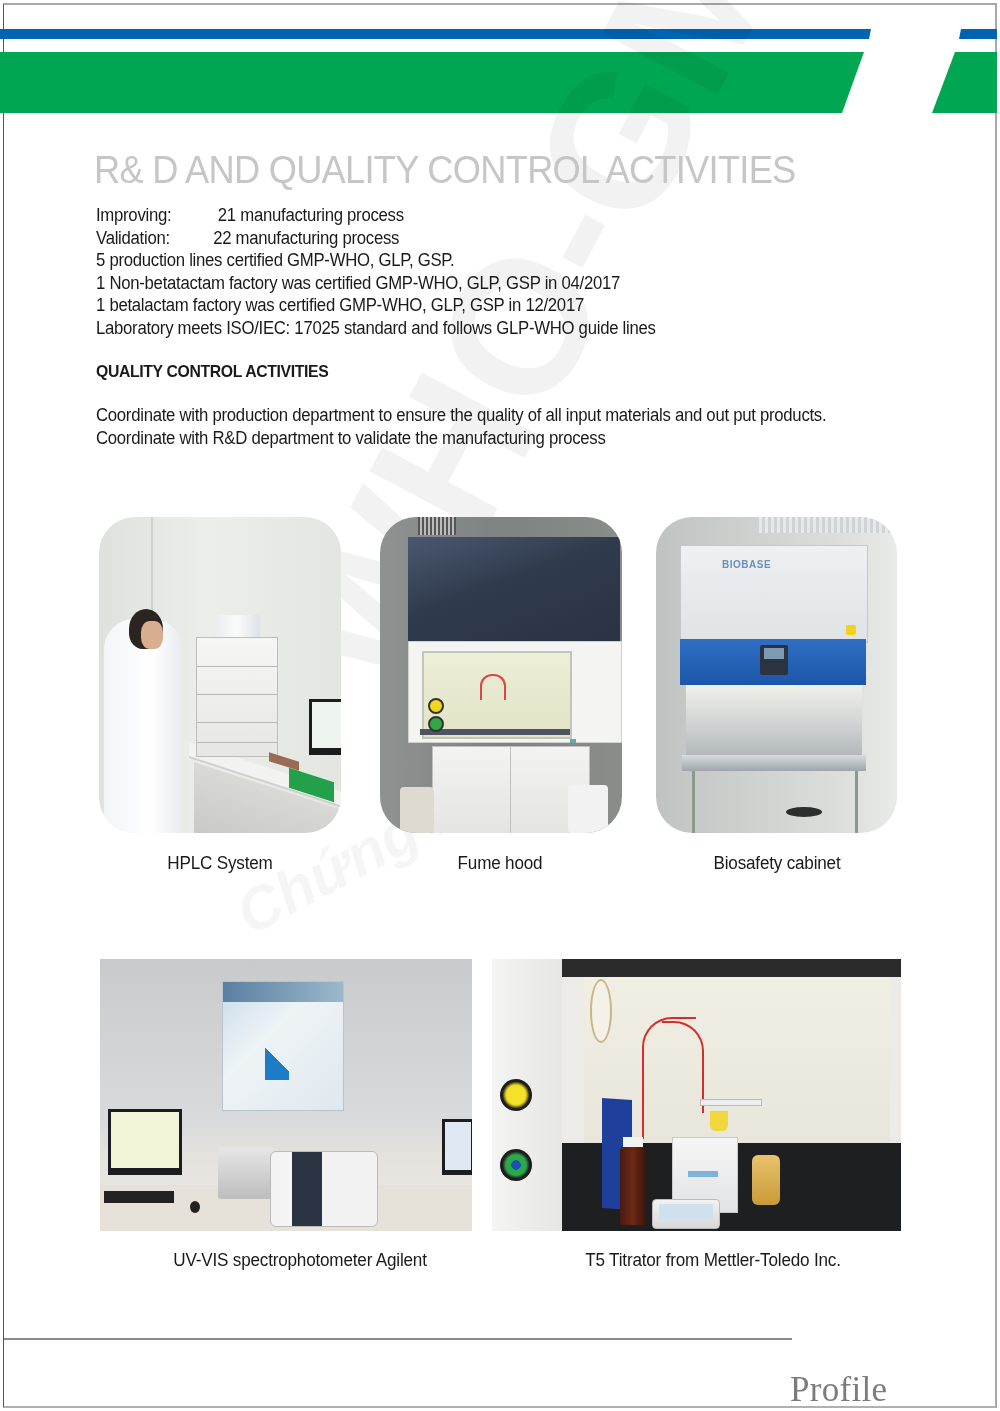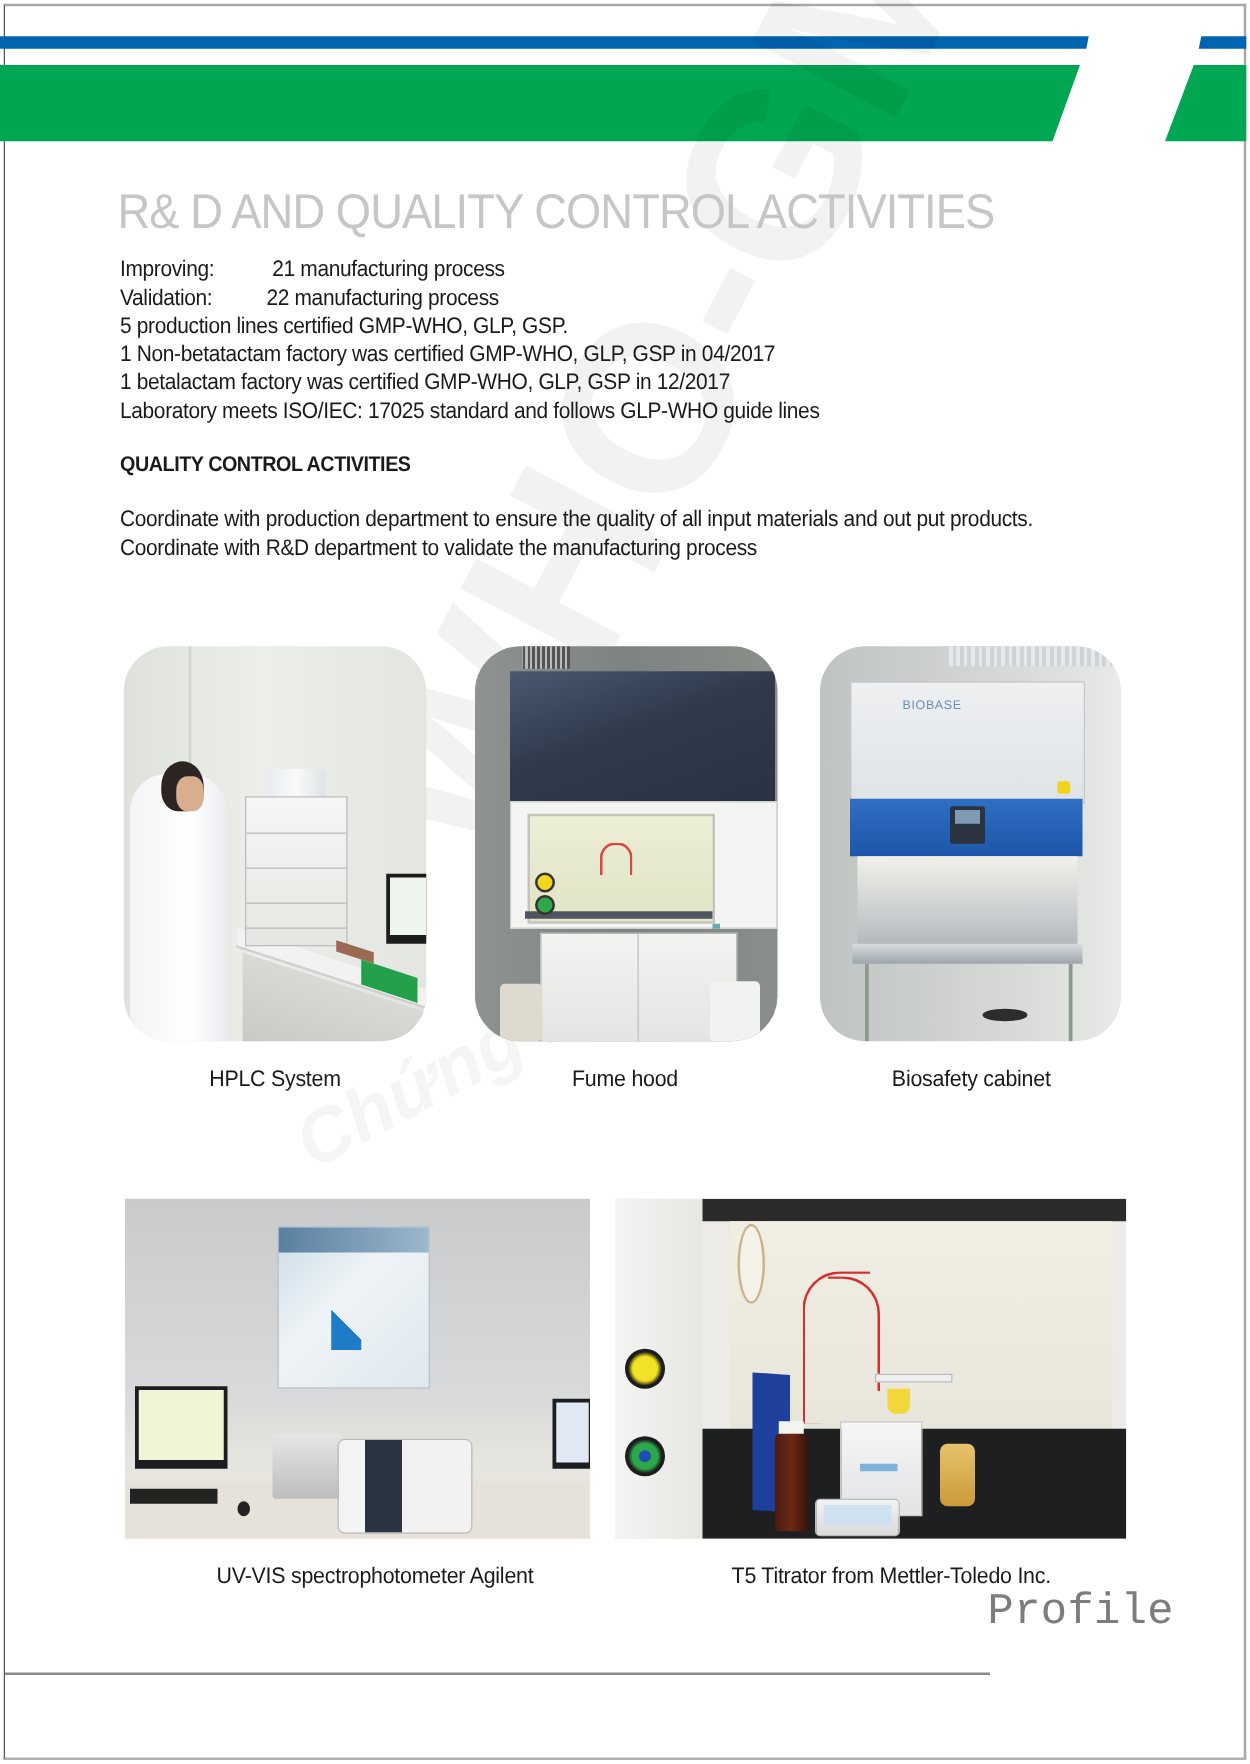--- a/index.html
+++ b/index.html
@@ -57,21 +57,21 @@
   .fume .base { position: absolute; left: 52px; top: 229px; width: 156px; height: 87px; background: linear-gradient(#f3f3f1, #e4e4e2); border: 1px solid #bfbfbf; }
   .fume .base i { position: absolute; left: 77px; top: 0; width: 1px; height: 87px; background: #bfbfbf; }
   .fume .can1 { position: absolute; left: 20px; top: 270px; width: 34px; height: 46px; background: #dedad0; border-radius: 4px; }
   .fume .can2 { position: absolute; left: 188px; top: 268px; width: 40px; height: 48px; background: #f2f2f2; border-radius: 4px; }
   .fume .lbl { position: absolute; left: 190px; top: 222px; width: 6px; height: 4px; background: #6aa; }
 
   
   .bio { left: 656px; top: 517px; width: 241px; height: 316px; background: linear-gradient(90deg, #bfc3c1 0%, #dde0dd 80%, #e9ebe9 100%); }
   .bio .ceiling { position: absolute; left: 100px; top: 0; width: 141px; height: 16px; background: repeating-linear-gradient(90deg, #cfd3d5 0 3px, #e6e9ea 3px 6px); }
   .bio .body { position: absolute; left: 24px; top: 28px; width: 186px; height: 96px; background: linear-gradient(#eef0f2, #dfe3e6); border: 1px solid #c4c8cb; }
-  .bio .brand { position: absolute; left: 66px; top: 42px; font-size: 10px; color: #6b8fb5; letter-spacing: 0.5px; font-weight: normal; }
+  .bio .brand { position: absolute; left: 66px; top: 42px; font-size: 10px; color: #6b8fb5; letter-spacing: 0.5px; font-weight: bold; }
   .bio .blue { position: absolute; left: 24px; top: 122px; width: 186px; height: 46px; background: linear-gradient(#2e6fc4, #1c56a8); }
   .bio .panel { position: absolute; left: 104px; top: 128px; width: 28px; height: 30px; background: #2c3340; border-radius: 2px; }
   .bio .panel .lcd { position: absolute; left: 4px; top: 3px; width: 20px; height: 11px; background: #7f9bb3; }
   .bio .hazard { position: absolute; left: 190px; top: 108px; width: 10px; height: 10px; background: #f3d21b; border-radius: 2px; }
   .bio .work { position: absolute; left: 30px; top: 168px; width: 176px; height: 78px; background: linear-gradient(#f1f1ea, #c9cdcf 60%, #aab1b5); }
   .bio .tray { position: absolute; left: 26px; top: 238px; width: 184px; height: 16px; background: linear-gradient(#d8dcdf, #9ea6ab); }
   .bio .legs { position: absolute; left: 36px; top: 254px; width: 160px; height: 62px; border-left: 3px solid #8b9a8c; border-right: 3px solid #8b9a8c; }
   .bio .stool { position: absolute; left: 130px; top: 290px; width: 36px; height: 10px; border-radius: 50%; background: #2d2d2d; }
 
   
@@ -105,21 +105,21 @@
   .titr .unit-lbl { position: absolute; left: 196px; top: 212px; width: 30px; height: 6px; background: #7fb1dd; }
   .titr .tablet { position: absolute; left: 160px; top: 240px; width: 66px; height: 28px; background: linear-gradient(#f2f2f2, #d9d9d9); border-radius: 4px; border: 1px solid #bbb; }
   .titr .tablet .scr { position: absolute; left: 6px; top: 4px; width: 54px; height: 16px; background: #cfe0ee; }
   .titr .flask { position: absolute; left: 260px; top: 196px; width: 28px; height: 50px; background: linear-gradient(#e7c36b, #c99a3a); border-radius: 6px; }
   .titr .beaker { position: absolute; left: 218px; top: 152px; width: 18px; height: 20px; background: #f1d63c; border-radius: 0 0 6px 6px; }
   .titr .stand { position: absolute; left: 208px; top: 140px; width: 60px; height: 5px; background: #eee; border: 1px solid #bbb; }
   .titr .tube1 { position: absolute; left: 150px; top: 58px; width: 52px; height: 120px; border: 2px solid #d32f2f; border-bottom: none; border-right: none; border-radius: 30px 0 0 0; }
   .titr .tube2 { position: absolute; left: 170px; top: 62px; width: 40px; height: 90px; border: 2px solid #d32f2f; border-bottom: none; border-left: none; border-radius: 0 30px 0 0; }
 
   .footer-line { position: absolute; left: 4px; top: 1338px; width: 788px; height: 2px; background: #8a8a8a; }
-  .footer-label { position: absolute; left: 790px; top: 1269px; font-family: Liberation Mono, monospace; font-size: 35px; color: #7c7c7c; letter-spacing: 0.3px; }
+  .footer-label { position: absolute; left: 790px; top: 1370px; font-family: Liberation Serif, serif; font-size: 35px; color: #7c7c7c; letter-spacing: 0.3px; }
 </style>
 </head>
 <body>
 
 <div class="page-border"></div>
 
 <div class="band" style="left:0;top:0;width:1000px;height:120px;">
   <svg width="1000" height="120" viewBox="0 0 1000 120">
     <polygon points="0,29 871,29 869,39 0,39" fill="#0064b1"></polygon>
     <polygon points="961,29 997,29 997,39 959,39" fill="#0064b1"></polygon>

